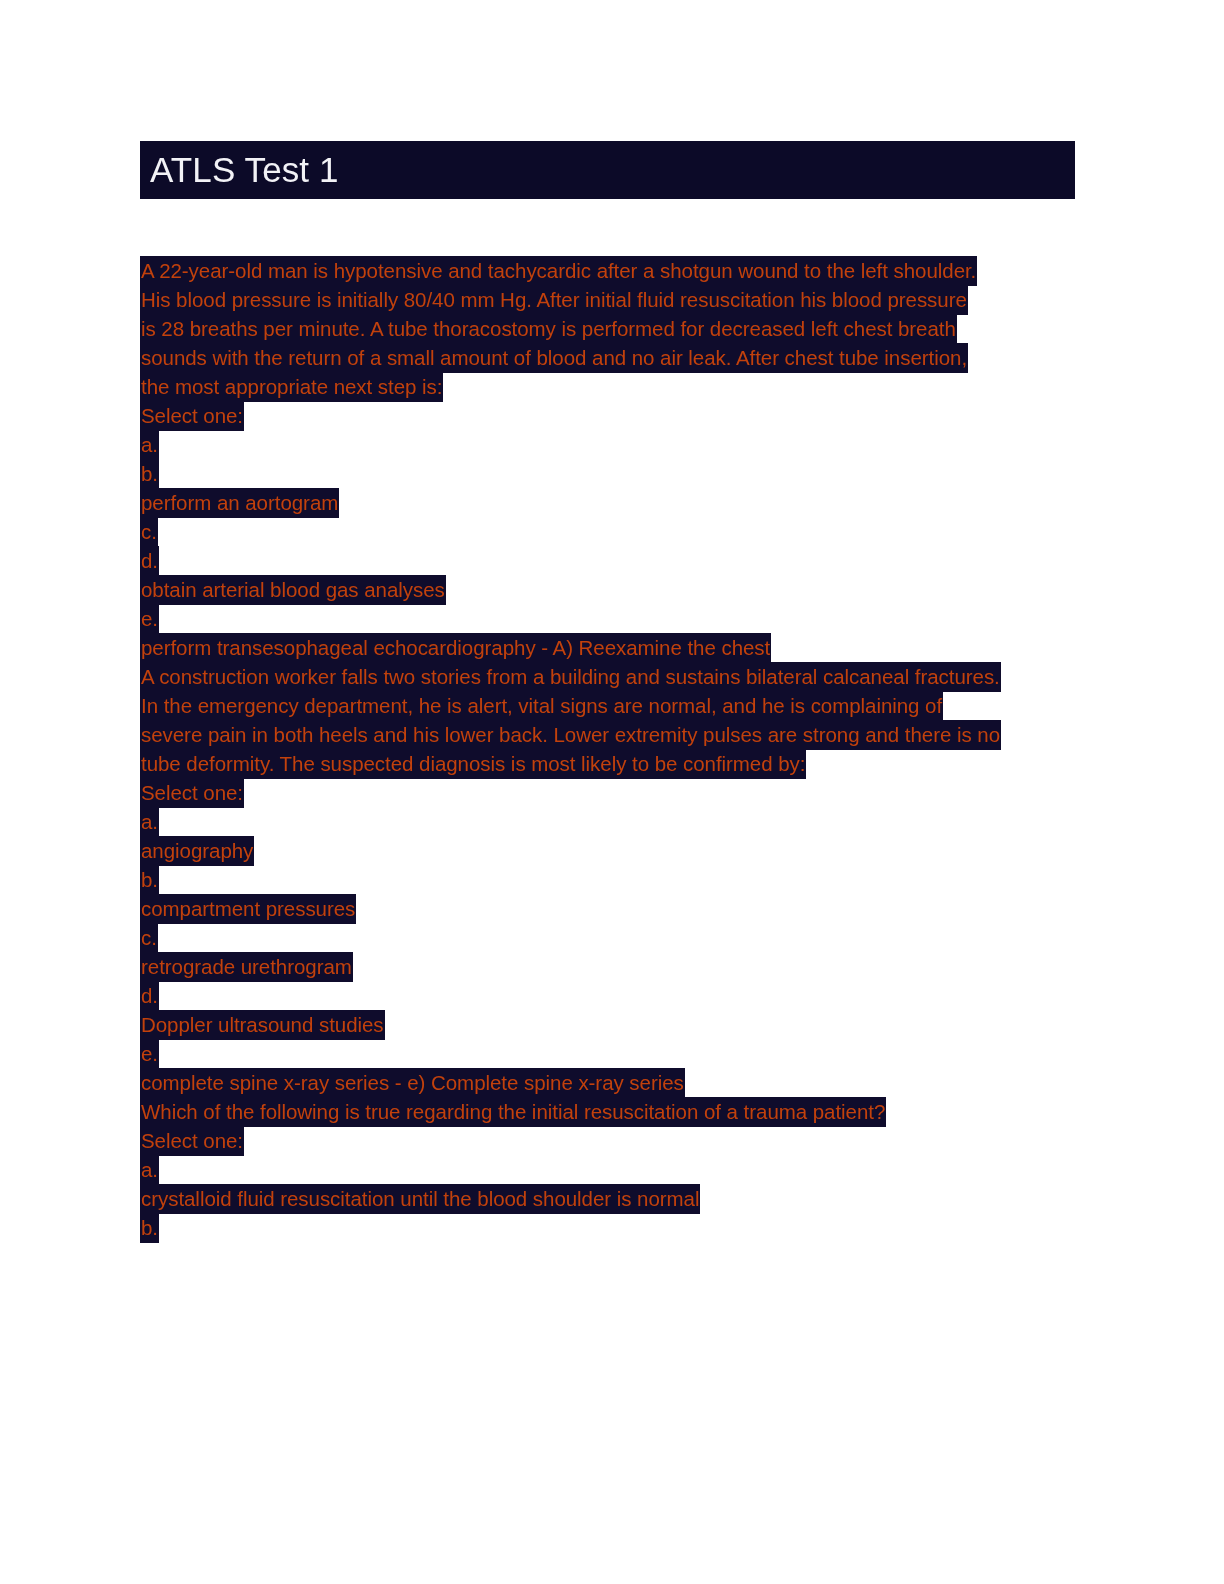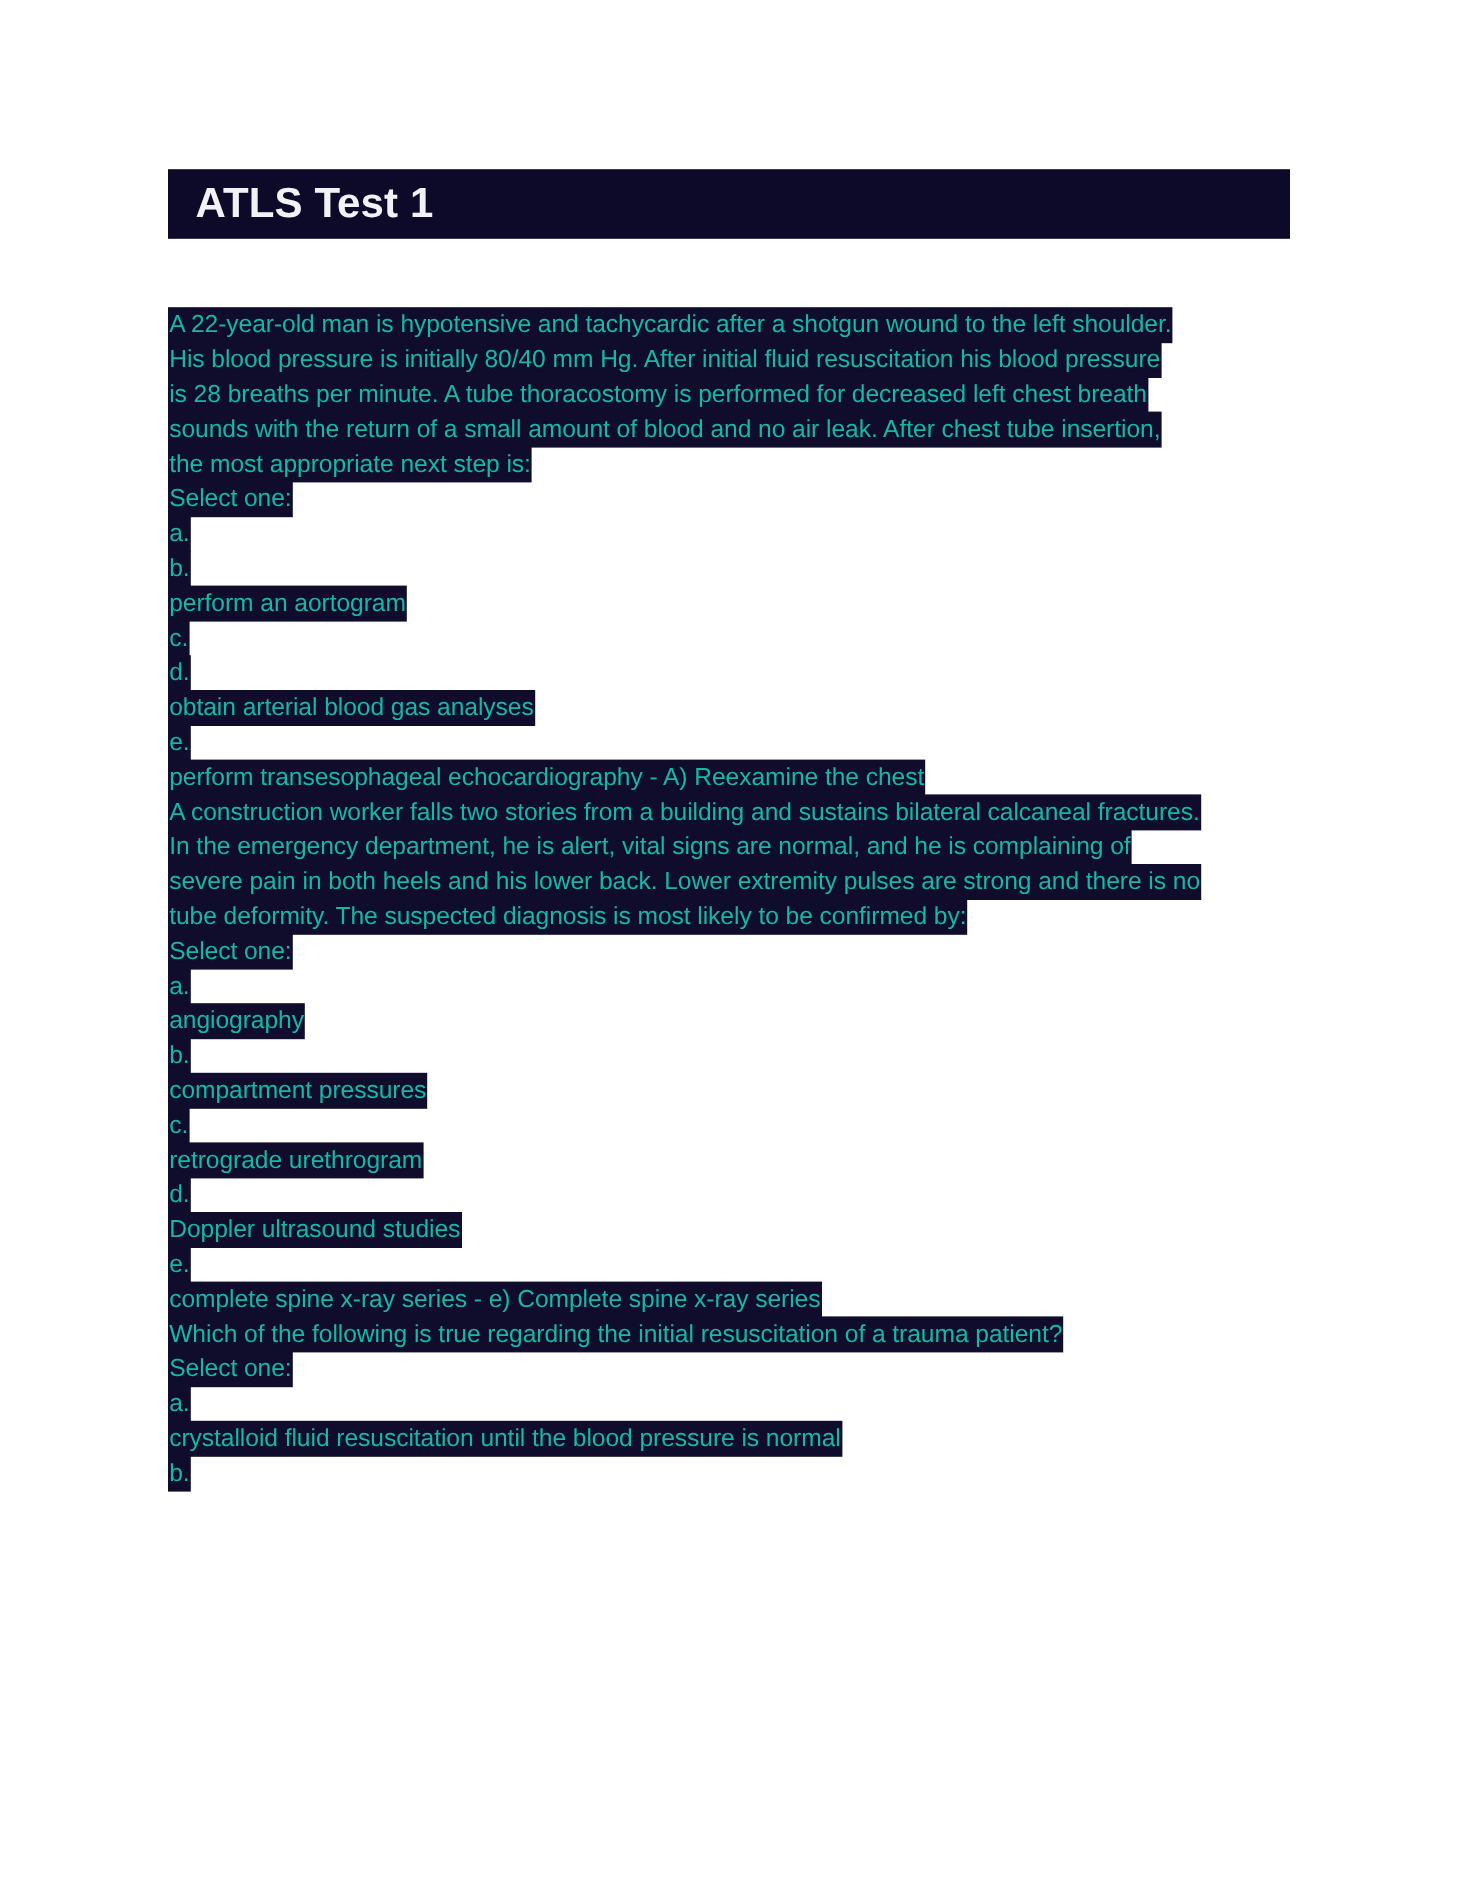--- a/index.html
+++ b/index.html
@@ -32,26 +32,25 @@
     top: 141px;
     width: 935px;
     height: 58px;
     background: #0c0a28;
   }
   .title-text {
     position: absolute;
     left: 10px;
     top: 7px;
     font-size: 35px;
-    font-weight: bold;
+    font-weight: normal;
     color: #f2f2f6;
     letter-spacing: 0.1px;
     line-height: 44px;
     white-space: nowrap;
-    margin-left: 13px;
   }
 
   
   .content {
     position: absolute;
     left: 140px;
     top: 256px;
     width: 945px;
   }
 
@@ -60,21 +59,21 @@
 
   
   .line {
     display: block;
     height: 29px;
     line-height: 29px;
     white-space: nowrap;
   }
   .line > span.hl {
     background: #0f0c2c;
-    color: #14b8a6;
+    color: #c2410c;
     font-size: 20.5px;
     line-height: 29px;
     padding: 3px 1px 4px 1px;
     box-decoration-break: clone;
     -webkit-box-decoration-break: clone;
     letter-spacing: -0.05px;
   }
 </style>
 </head>
 <body>
@@ -117,19 +116,19 @@
           <div class="line"><span class="hl">retrograde urethrogram</span></div>
           <div class="line"><span class="hl">d.</span></div>
           <div class="line"><span class="hl">Doppler ultrasound studies</span></div>
           <div class="line"><span class="hl">e.</span></div>
           <div class="line"><span class="hl">complete spine x-ray series - e) Complete spine x-ray series</span></div>
         </div>
         <div class="qblock gap">
           <div class="line"><span class="hl">Which of the following is true regarding the initial resuscitation of a trauma patient?</span></div>
           <div class="line"><span class="hl">Select one:</span></div>
           <div class="line"><span class="hl">a.</span></div>
-          <div class="line"><span class="hl">crystalloid fluid resuscitation until the blood pressure is normal</span></div>
+          <div class="line"><span class="hl">crystalloid fluid resuscitation until the blood shoulder is normal</span></div>
           <div class="line"><span class="hl">b.</span></div>
         </div>
       </div>
   </div>
 
 </div>
 
 </body></html>

